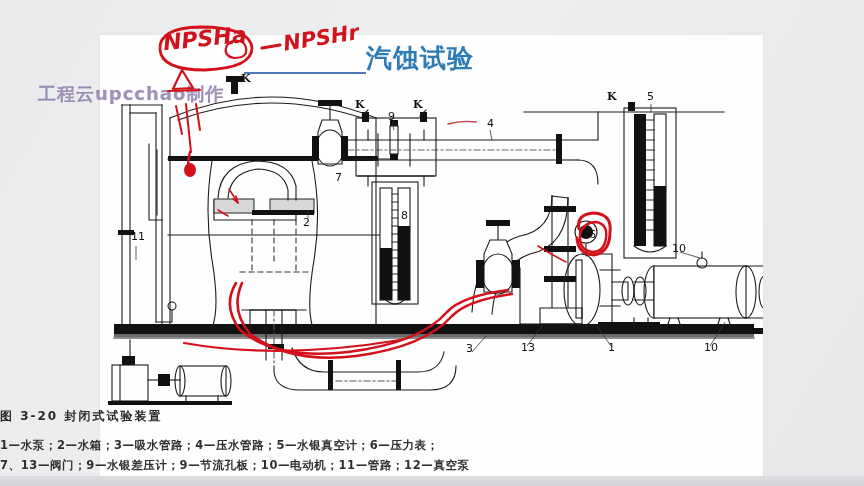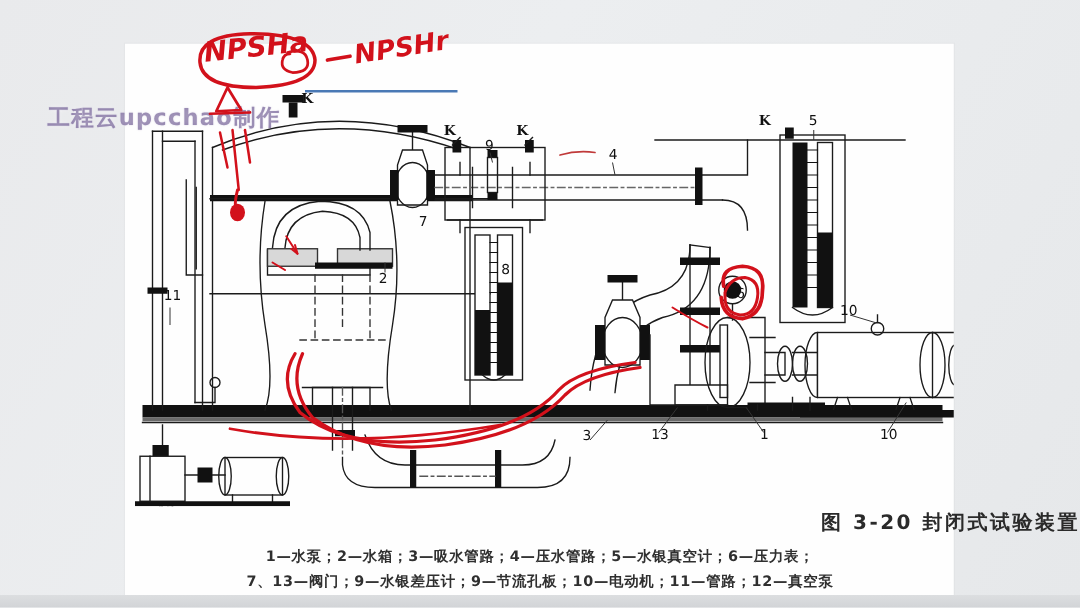--- a/index.html
+++ b/index.html
@@ -40,26 +40,26 @@
     white-space:nowrap;
     font-family:"DejaVu Sans","Liberation Sans",sans-serif;
     text-align:right;
   }
 
   
   .diagram{position:absolute;left:100px;top:60px;width:663px;height:345px;}
 
   
   .fig-caption{
-    position:absolute;left:0;right:0;top:408px;text-align:right;
-    font-size:16px;font-weight:bold;color:#2a2a2a;letter-spacing:2px;
+    position:absolute;left:0;right:0;top:408px;text-align:left;
+    font-size:12px;font-weight:bold;color:#2a2a2a;letter-spacing:2px;
     font-family:"DejaVu Sans","Liberation Sans",sans-serif;
   }
   .legend-line{
-    position:absolute;left:0;right:0;text-align:center;
+    position:absolute;left:0;right:0;text-align:left;
     font-size:11.5px;font-weight:bold;color:#2f2f2f;letter-spacing:0.6px;
     font-family:"DejaVu Sans","Liberation Sans",sans-serif;
   }
   .legend-1{top:438px;}
   .legend-2{top:458px;}
 
   
   .hand{
     position:absolute;
     color:#d2111b;
@@ -77,20 +77,21 @@
 </style>
 </head>
 <body>
 
 <div id="slide">
 
   <div class="sheet"></div>
 
   <div class="title-underline"></div>
 
+  <div class="title">汽蚀试验</div>
 
   <div class="watermark">工程云upcchao制作</div>
 
   <svg class="diagram" viewBox="0 0 663 345">
     <g fill="none" stroke="#1b1b1b" stroke-width="1.1" stroke-linecap="square">
 
       <rect x="14" y="264" width="640" height="10" fill="#111" stroke="none"></rect>
       <rect x="14" y="274" width="640" height="3" fill="#6a6a6a" stroke="none"></rect>
       <line x1="14" y1="278" x2="654" y2="278"></line>
 

